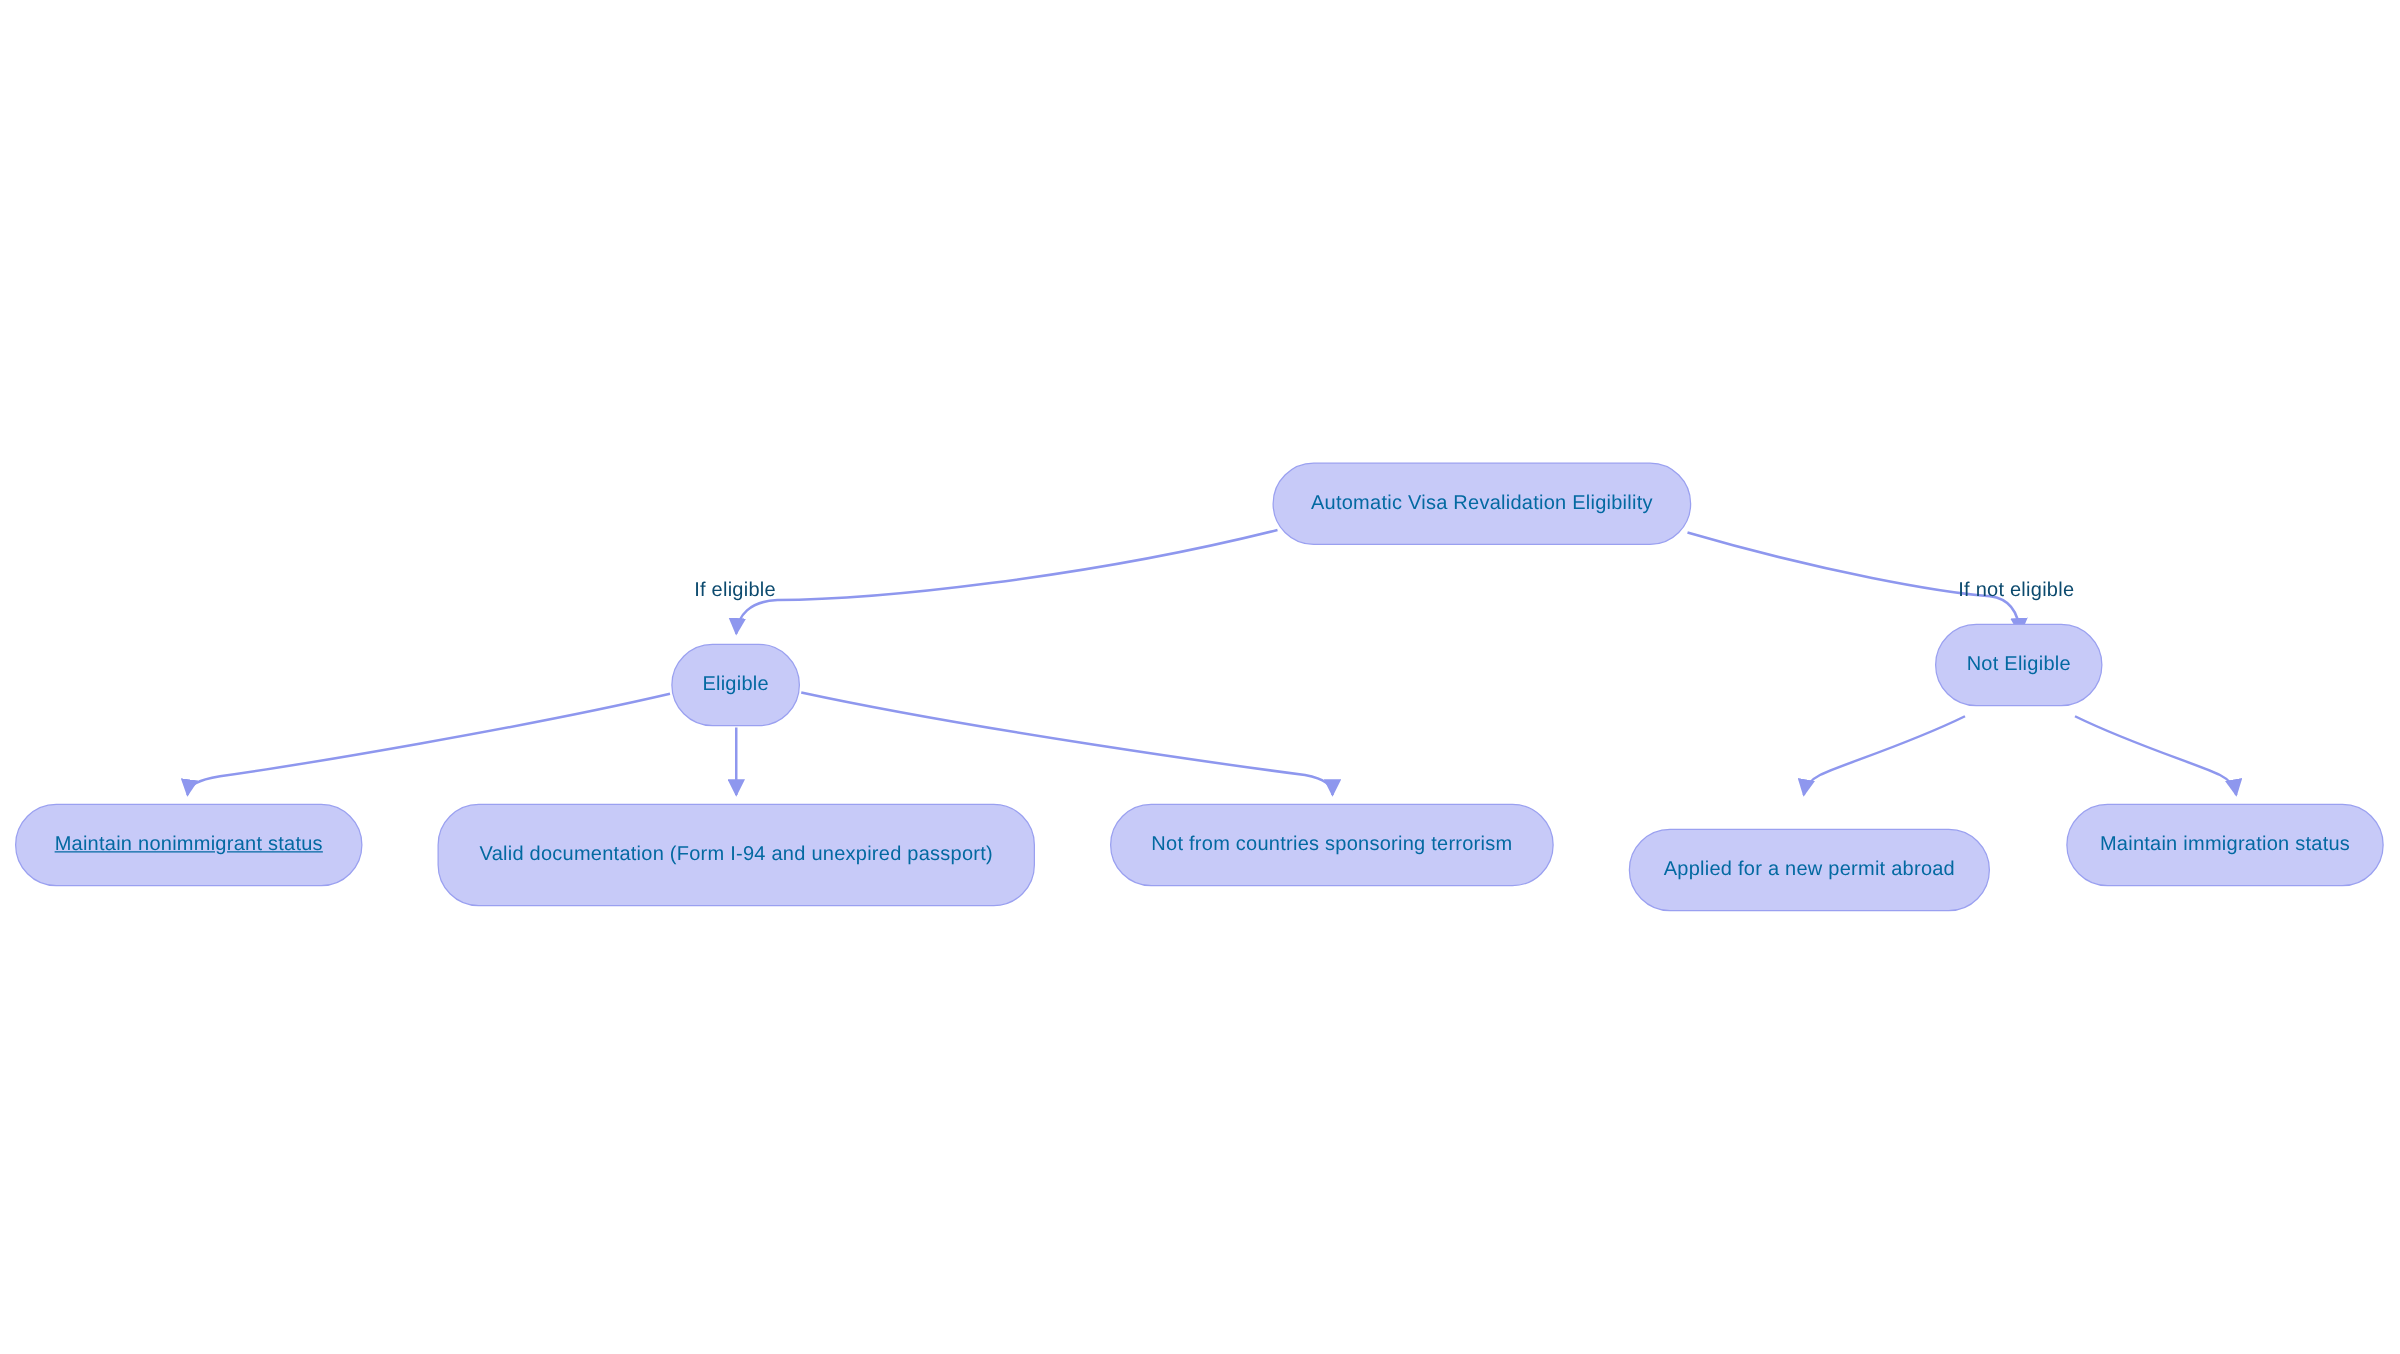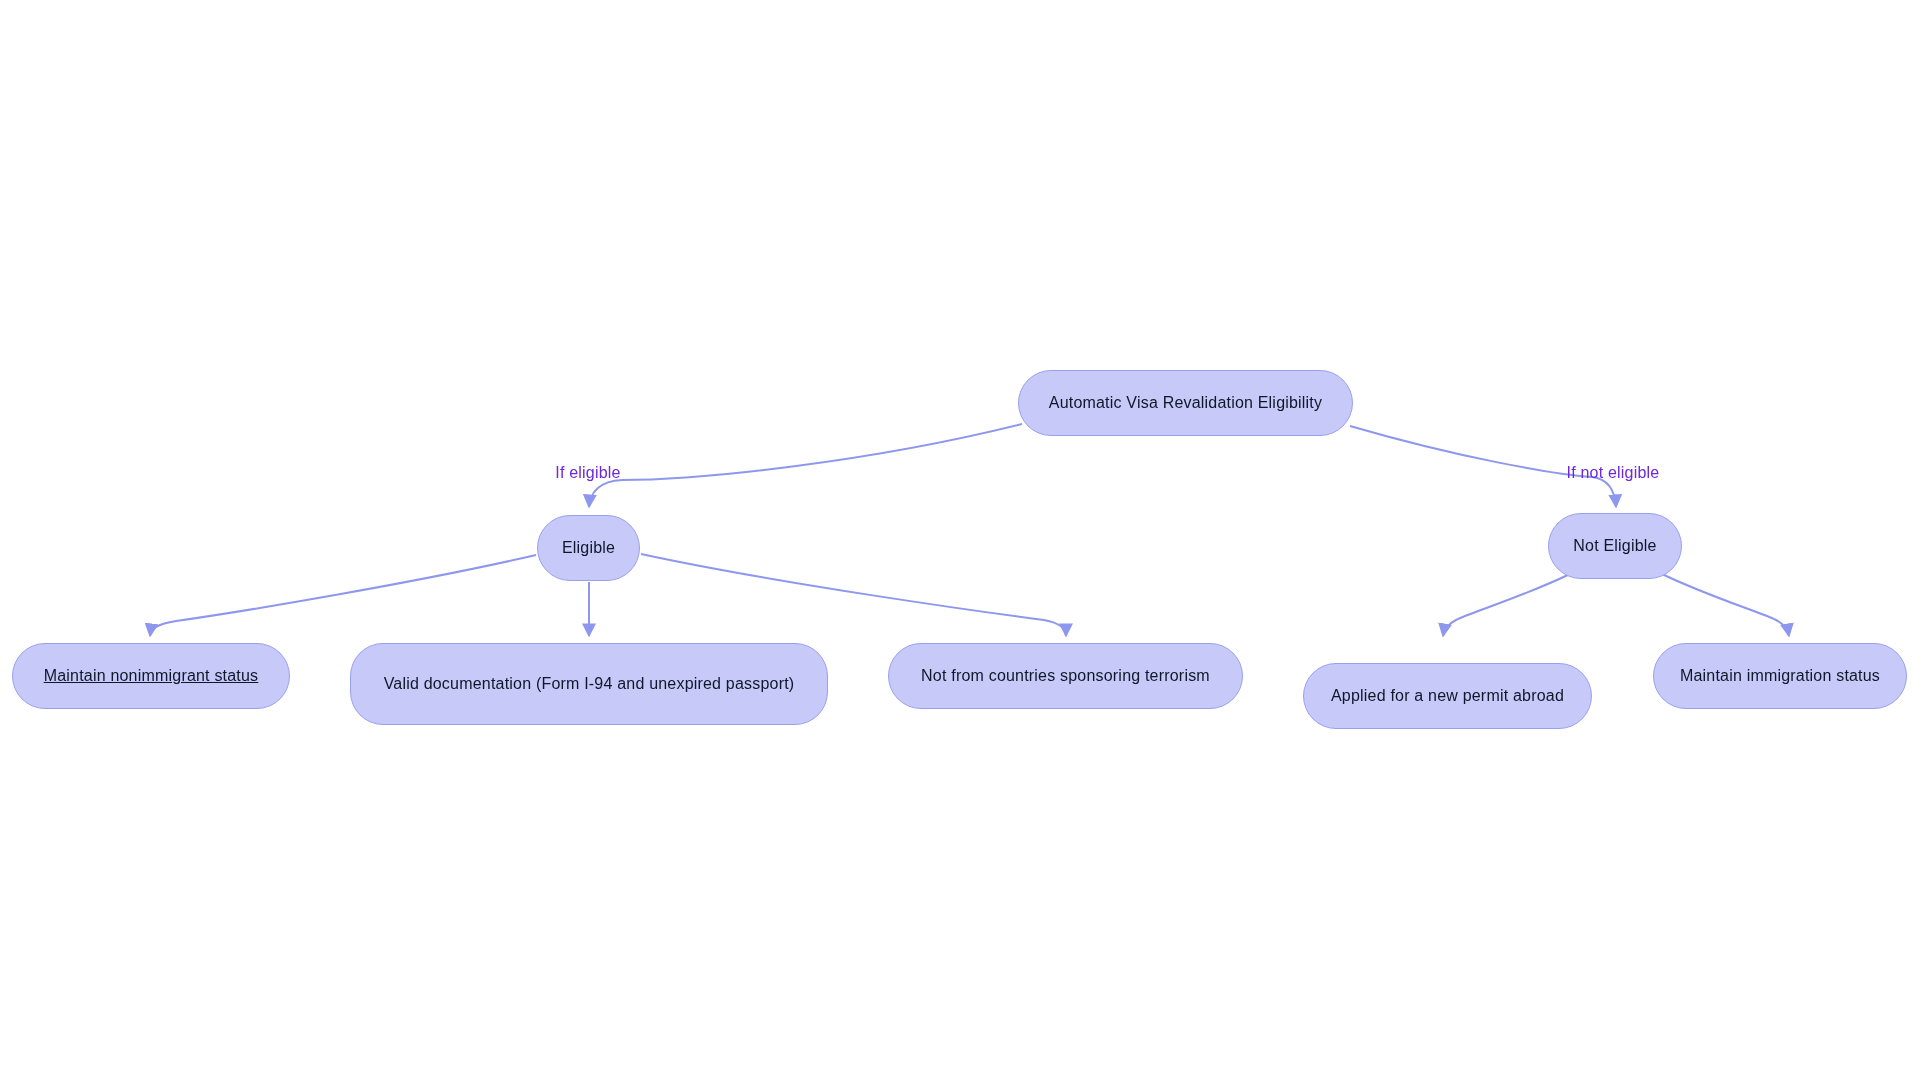--- a/index.html
+++ b/index.html
@@ -28,38 +28,38 @@
   }
   .node {
     position: absolute;
     display: flex;
     align-items: center;
     justify-content: center;
     text-align: center;
     background: #c7caf8;
     border: 1.5px solid #9aa0f0;
     border-radius: 33px;
-    color: #0f172a;
+    color: #0369a1;
     font-size: 16px;
     letter-spacing: 0.2px;
     box-sizing: border-box;
     padding: 0 10px;
   }
   .edge-label {
     position: absolute;
-    color: #6d28d9;
+    color: #0c4a6e;
     font-size: 16px;
     letter-spacing: 0.2px;
     white-space: nowrap;
     transform: translateX(-50%);
   }
   
   .node.root        { left: 1018px; top: 370px; width: 335px; height: 66px; }
   .node.eligible    { left: 537px;  top: 515px; width: 103px; height: 66px; }
-  .node.noteligible { left: 1548px; top: 513px; width: 134px; height: 66px; }
+  .node.noteligible { left: 1548px; top: 499px; width: 134px; height: 66px; }
   .node.maintain    { left: 12px;   top: 643px; width: 278px; height: 66px; text-decoration: underline; }
   .node.validdoc    { left: 350px;  top: 643px; width: 478px; height: 82px; }
   .node.notfrom     { left: 888px;  top: 643px; width: 355px; height: 66px; }
   .node.applied     { left: 1303px; top: 643px; width: 289px; height: 66px; margin-top: 20px; }
   .node.violated    { left: 1653px; top: 643px; width: 254px; height: 66px; }
   .edge-label.if-eligible     { left: 588px;  top: 464px; }
   .edge-label.if-not-eligible { left: 1613px; top: 464px; }
 </style>
 </head>
 <body>

